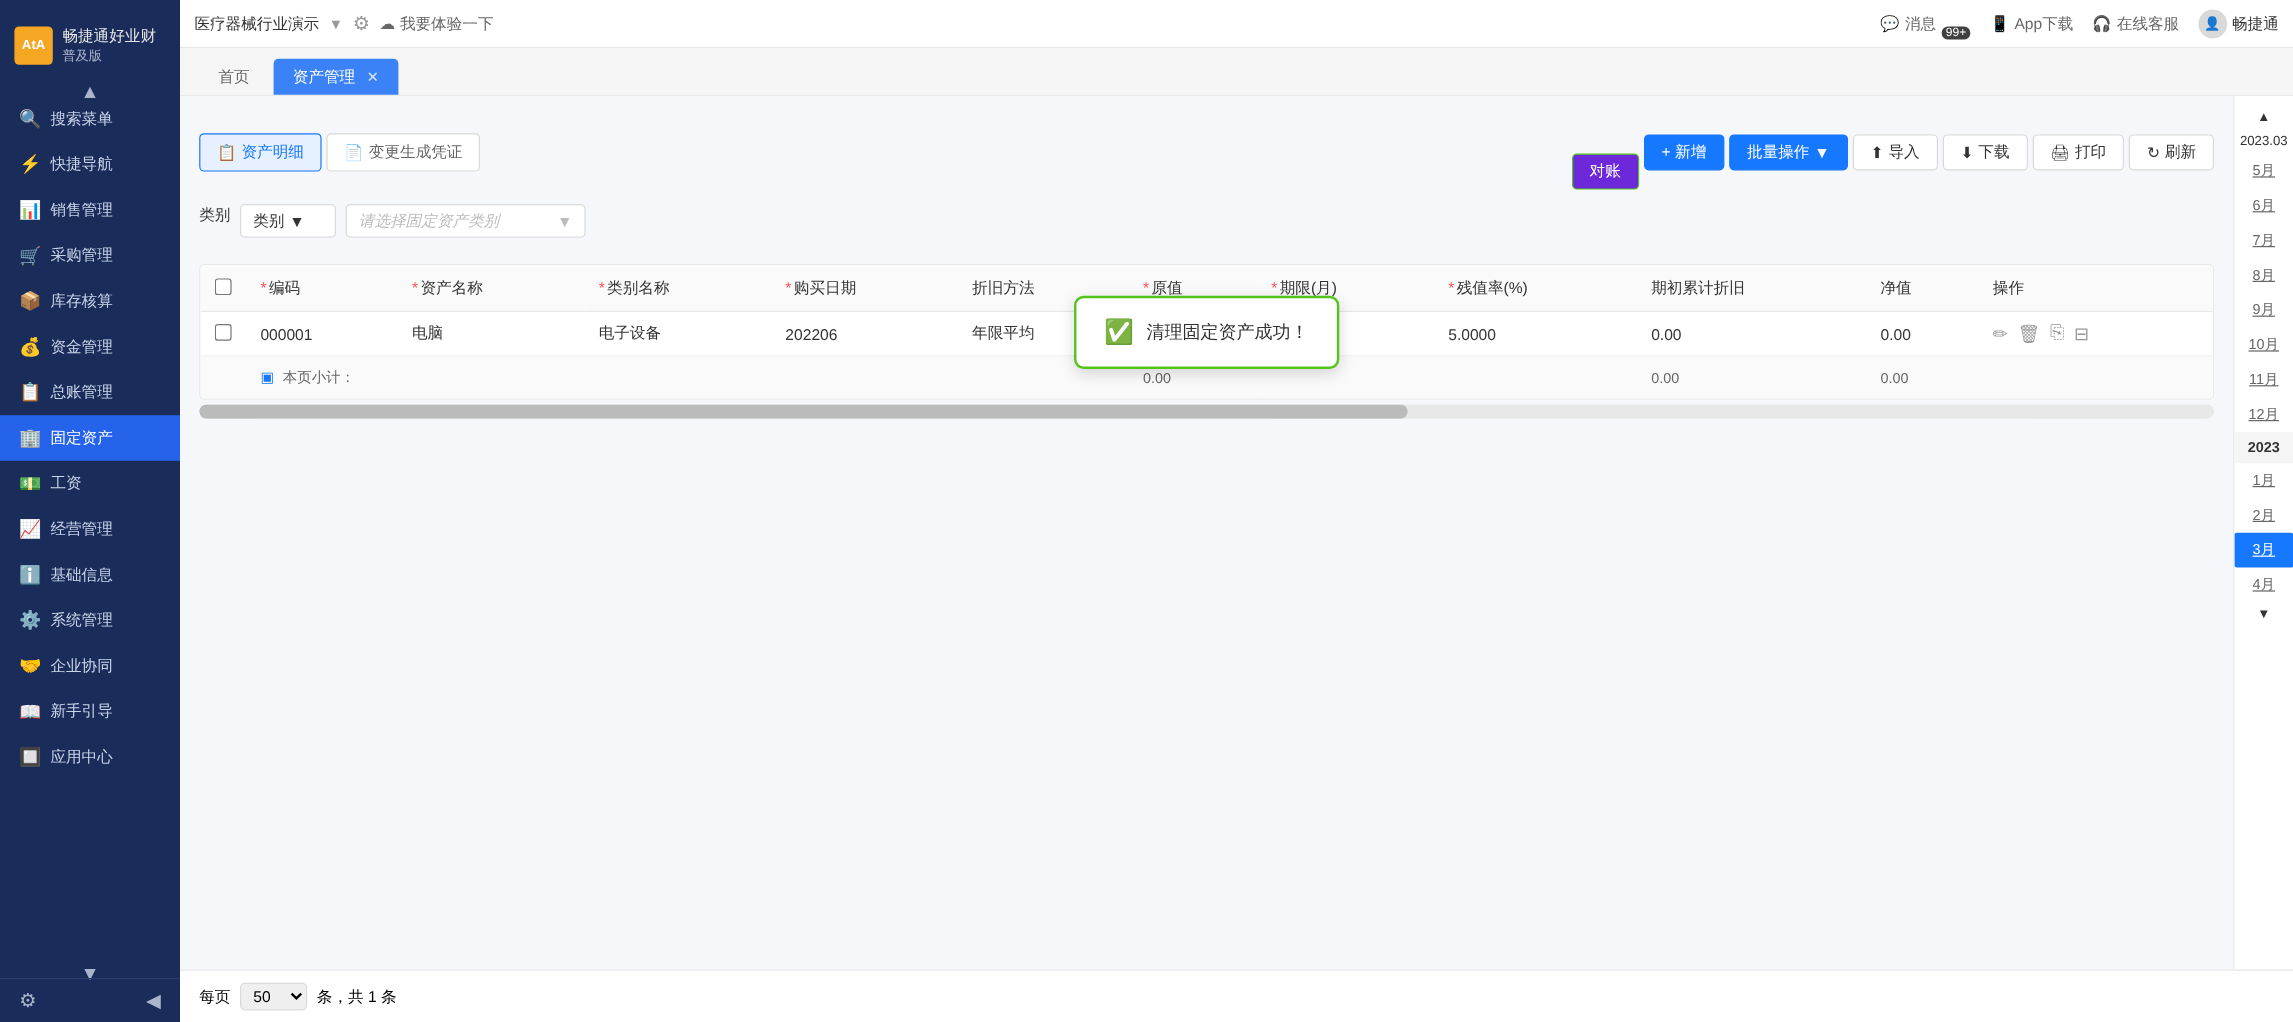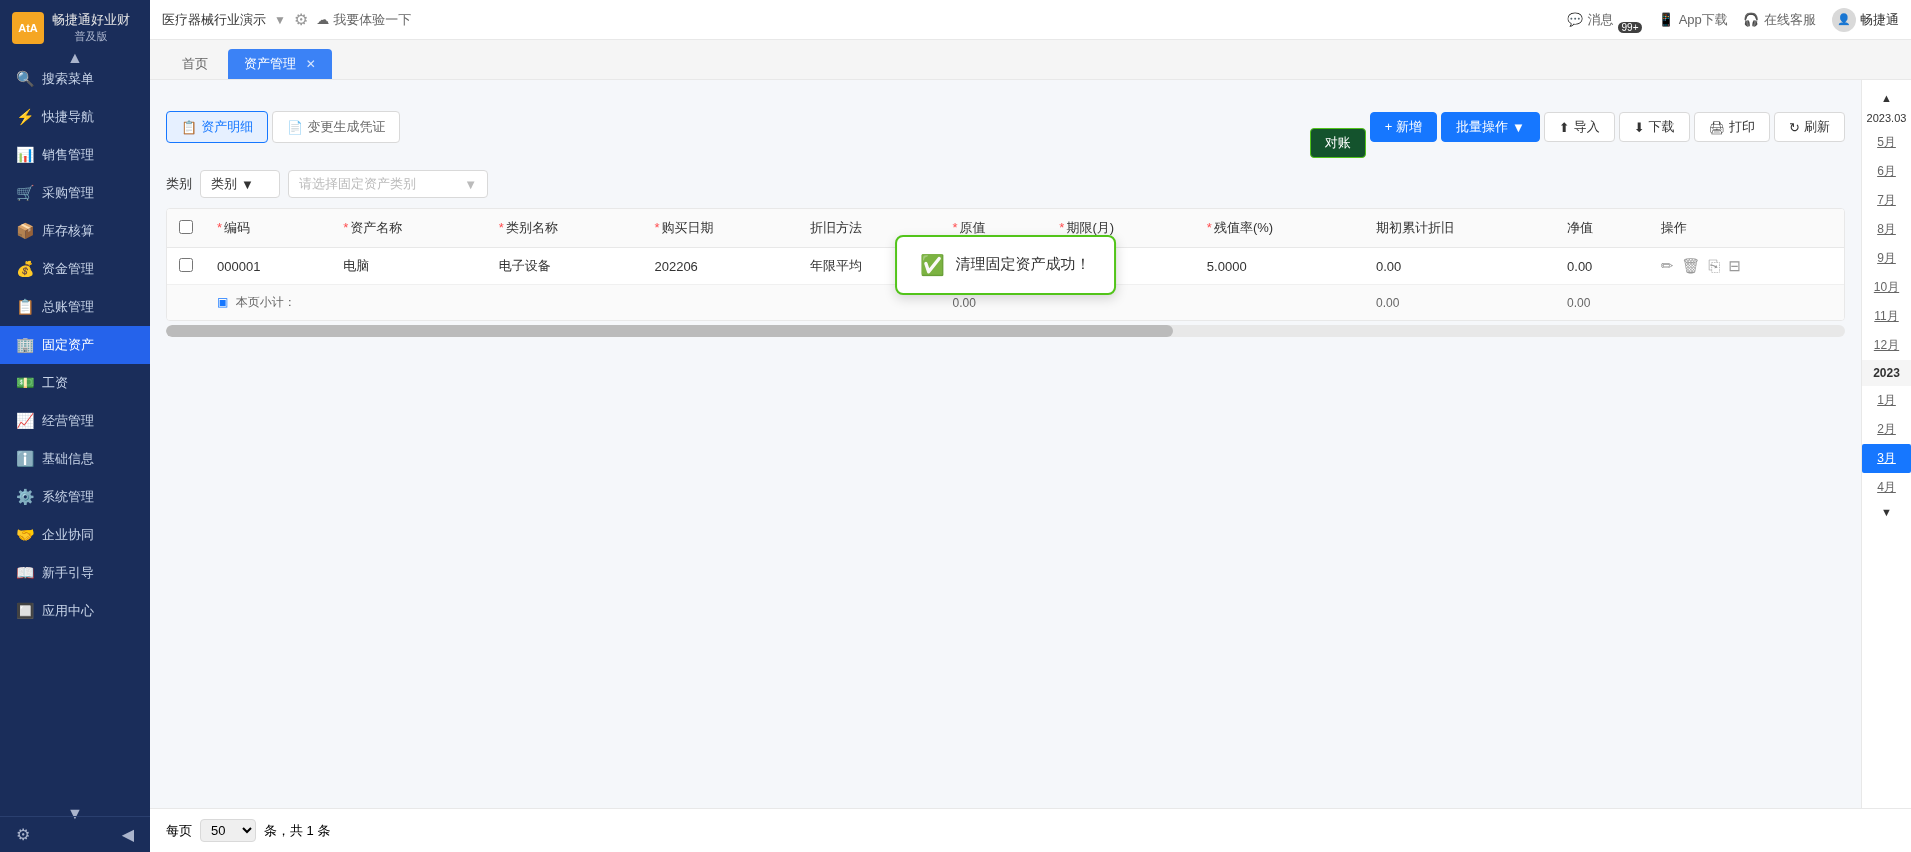--- a/index.html
+++ b/index.html
@@ -8,27 +8,26 @@
     
     .sidebar {
       width: 150px;
       background: #1a2d5a;
       display: flex;
       flex-direction: column;
       height: 100%;
       flex-shrink: 0;
     }
     .sidebar-logo {
-      padding: 12px 12px;
+      padding: 22px 12px;
       background: #1a2d5a;
       display: flex;
       align-items: center;
       gap: 8px;
       min-height: 52px;
-      text-align: center;
     }
     .sidebar-logo-icon {
       width: 32px; height: 32px;
       background: #f5a623;
       border-radius: 4px;
       display: flex; align-items: center; justify-content: center;
       color: #fff; font-size: 11px; font-weight: bold;
     }
     .sidebar-logo-text { color: #e5e5e5; font-size: 13px; line-height: 1.3; }
     .sidebar-logo-sub { color: #aab4cc; font-size: 11px; }
@@ -157,29 +156,29 @@
       padding: 5px 14px;
       border-radius: 4px;
       font-size: 13px;
       cursor: pointer;
       border: 1px solid #d9d9d9;
       background: #fff;
       color: #333;
       display: flex; align-items: center; gap: 4px;
     }
     .btn-primary { background: #1677ff; color: #fff; border-color: #1677ff; }
-    .btn-green { background: #14532d; color: #fff; border-color: #52c41a; margin-top: 32px; }
+    .btn-green { background: #6d28d9; color: #fff; border-color: #52c41a; margin-top: 32px; }
     .btn-dropdown { display: flex; align-items: center; gap: 4px; }
 
     
     .filter-bar {
       display: flex;
-      align-items: center;
+      align-items: flex-start;
       gap: 8px;
-      margin-bottom: 10px;
+      margin-bottom: 22px;
     }
     .filter-label { font-size: 13px; color: #333; }
     .filter-select {
       display: flex; align-items: center; gap: 4px;
       padding: 4px 10px;
       border: 1px solid #d9d9d9;
       border-radius: 4px;
       background: #fff;
       cursor: pointer;
       font-size: 13px;
@@ -189,20 +188,21 @@
     .filter-input {
       display: flex; align-items: center; gap: 4px;
       padding: 4px 10px;
       border: 1px solid #d9d9d9;
       border-radius: 4px;
       background: #fff;
       cursor: pointer;
       font-size: 13px;
       color: #bbb;
       min-width: 200px;
+      font-style: italic;
     }
 
     
     .table-wrap {
       background: #fff;
       border-radius: 4px;
       border: 1px solid #e8e8e8;
       overflow: auto;
     }
     table { width: 100%; border-collapse: collapse; font-size: 13px; }

